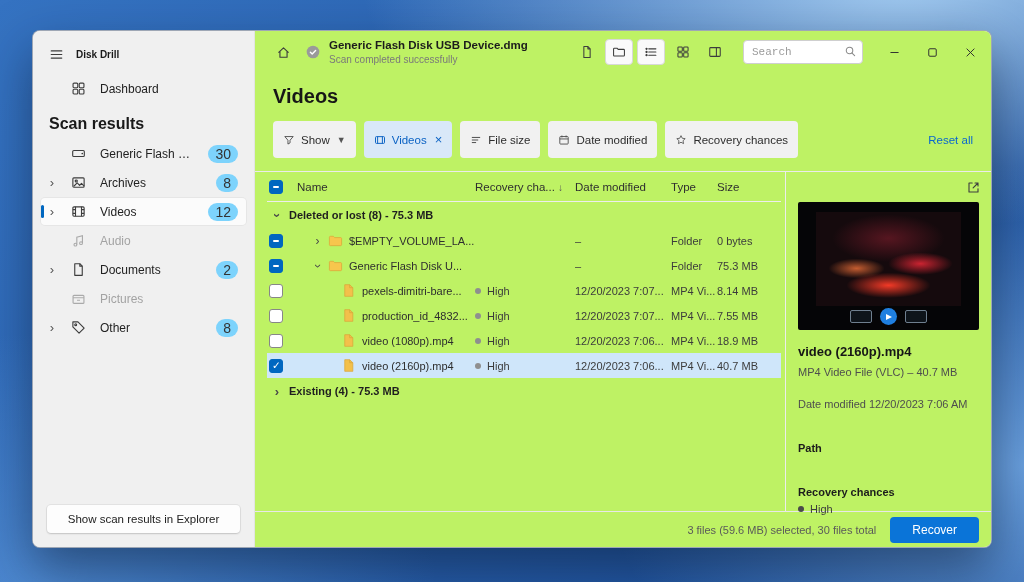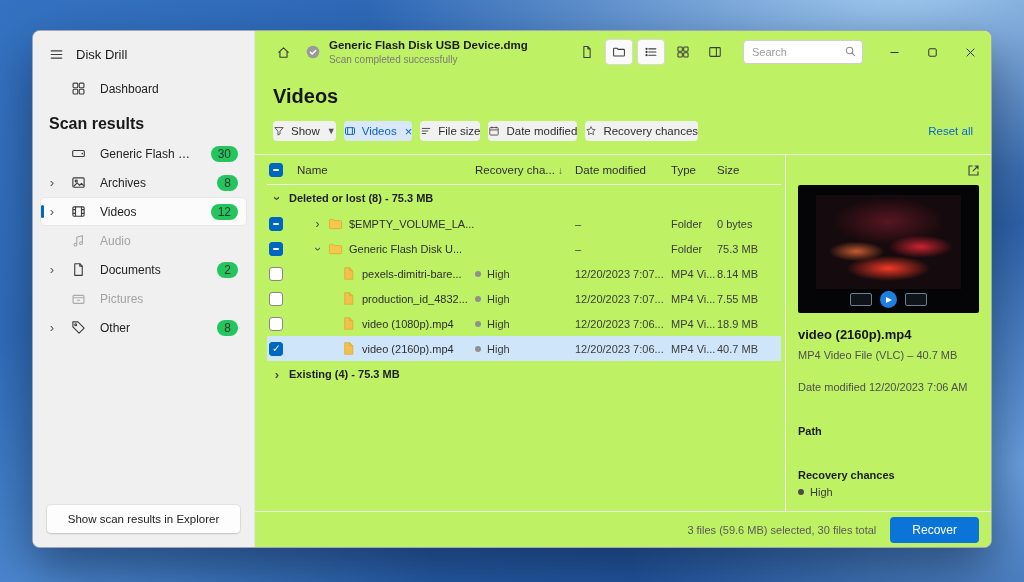--- a/index.html
+++ b/index.html
@@ -13,26 +13,26 @@
       linear-gradient(128deg,#3573c2 0%,#2a62b0 45%,#1b4c96 100%);
   }
   .window{position:absolute;left:32px;top:30px;width:960px;height:518px;background:#fff;border-radius:8px;
     overflow:hidden;display:flex;border:1px solid rgba(40,60,90,.45);box-shadow:0 22px 50px rgba(10,25,50,.5)}
   .ic{display:inline-flex;align-items:center;justify-content:center;flex-shrink:0}
   .ic svg{width:100%;height:100%}
 
   
   .sidebar{width:222px;background:#f0f0f0;display:flex;flex-direction:column;flex-shrink:0;border-right:1px solid #e3e3e3}
   .sb-head{display:flex;align-items:center;gap:12px;padding:16px 16px 12px}
-  .sb-title{font-size:13px;font-weight:400;color:#1a1a1a}
+  .sb-title{font-size:10px;font-weight:700;color:#1a1a1a}
   .side-item{display:flex;align-items:center;gap:14px;height:27px;margin:1px 8px;padding:0 8px 0 6px;border-radius:4px;font-size:12px;color:#222;position:relative}
   .chevcol{width:10px;font-size:13px;color:#555;line-height:1;text-align:center;flex-shrink:0}
   .sic{width:15px;height:15px;color:#3d3d3d}
   .side-label{flex:1;white-space:nowrap;overflow:hidden;text-overflow:ellipsis}
-  .badge{background:#22c55e;border-radius:9px;font-size:12px;color:#333;padding:2px 7px;line-height:1;flex-shrink:0}
+  .badge{background:#7dd3fc;border-radius:9px;font-size:14px;color:#333;padding:2px 7px;line-height:1;flex-shrink:0}
   .side-item.sel{background:#fbfbfb;box-shadow:0 0 0 1px rgba(0,0,0,.04)}
   .side-item.sel::before{content:"";position:absolute;left:0;top:7px;bottom:7px;width:3px;border-radius:2px;background:#0067c0}
   .side-item.dis{color:#a3a3a3}
   .side-item.dis .sic{color:#aaa}
   .sb-section{font-size:16px;font-weight:700;color:#191919;padding:12px 16px 6px}
   .sb-spacer{flex:1}
   .sb-foot{margin:12px 14px 14px;height:28px;background:#fdfdfd;border-radius:4px;display:flex;align-items:center;justify-content:center;
     font-size:11.5px;color:#222;box-shadow:0 1px 2px rgba(0,0,0,.14),0 0 0 1px rgba(0,0,0,.05)}
 
   
@@ -41,32 +41,32 @@
   .tbtn{width:28px;height:26px;display:flex;align-items:center;justify-content:center;border-radius:4px;color:#3d3d3d}
   .tbtn .ic{width:14px;height:14px}
   .tbtn.boxed{border:1px solid #d8d8d8;background:#fafafa}
   .tb-status{display:flex;align-items:center;gap:8px;margin-left:4px}
   .tb-check{width:16px;height:16px}
   .tb-titles{display:flex;flex-direction:column;line-height:1.3}
   .tb-title{font-size:11.5px;font-weight:700;color:#1c1c1c}
   .tb-sub{font-size:10px;color:#7a7a7a}
   .tb-spacer{flex:1}
   .search{position:relative;margin:0 10px}
-  .search input{width:120px;height:24px;border:1px solid #cfcfcf;border-radius:4px;font-size:11px;padding:0 24px 0 8px;color:#333;outline:none;background:#fff;font-family:Liberation Sans, sans-serif}
+  .search input{width:120px;height:24px;border:1px solid #cfcfcf;border-radius:4px;font-size:11px;padding:0 24px 0 8px;color:#333;outline:none;background:#fff;font-family:Liberation Mono, monospace}
   .search input::placeholder{color:#9b9b9b}
   .search .mag{position:absolute;right:6px;top:5px;width:13px;height:13px;color:#8a8a8a}
   .wbtn{width:34px;height:30px;display:flex;align-items:center;justify-content:center;color:#2f2f2f}
   .wbtn .ic{width:13px;height:13px}
 
   .page-head{padding:12px 18px 0;flex-shrink:0}
   .page-title{font-size:20px;font-weight:700;color:#171717}
   .page-sub{font-size:12px;color:#6d6d6d;margin-top:5px}
 
   .filterbar{display:flex;align-items:center;gap:8px;padding:13px 18px;flex-shrink:0}
-  .chip{height:20px;display:flex;align-items:center;gap:6px;padding:0 0;background:#f1f1f1;border-radius:4px;font-size:11.5px;color:#2d2d2d}
+  .chip{height:37px;display:flex;align-items:center;gap:6px;padding:0 10px;background:#f1f1f1;border-radius:4px;font-size:11.5px;color:#2d2d2d}
   .cic{width:12px;height:12px;color:#4c4c4c}
   .chip .dd{font-size:9px;color:#555;margin-left:1px}
   .chip.active{background:#d9e8f8;color:#0a62c4}
   .chip.active .cic{color:#0a62c4}
   .chip .x{font-size:13px;color:#0a62c4;margin-left:2px;line-height:1}
   .resetall{margin-left:auto;font-size:11.5px;color:#0a67cf}
 
   .workarea{flex:1;display:flex;min-height:0;border-top:1px solid #ebebeb}
   .tablepane{flex:1;min-width:0;padding:0 4px 0 12px;display:flex;flex-direction:column}
   .tgrid{display:grid;grid-template-columns:26px minmax(0,1fr) 100px 96px 46px 64px;align-items:center}

